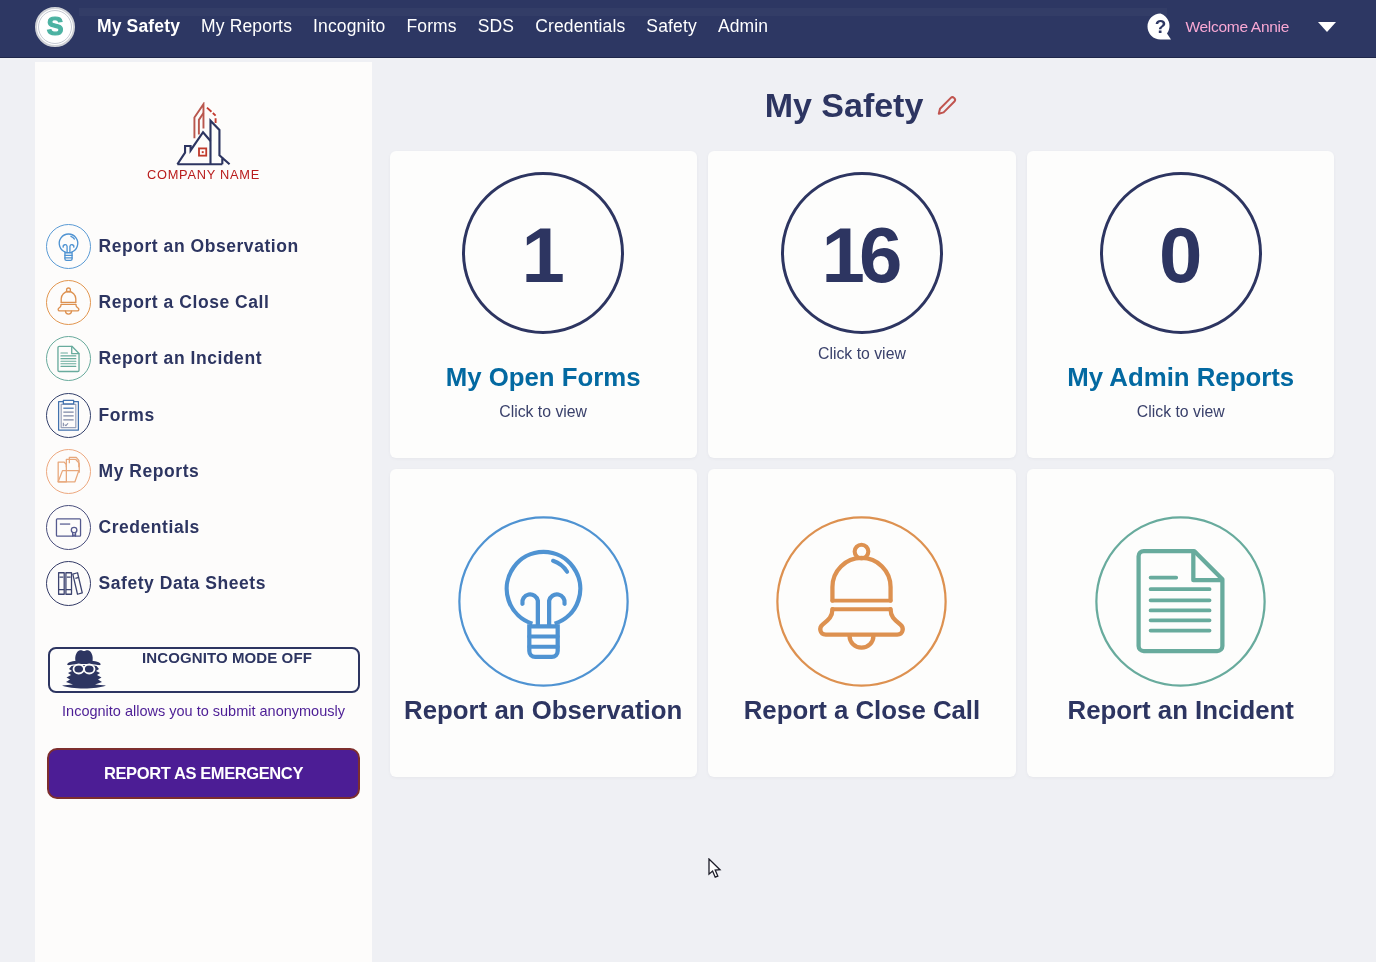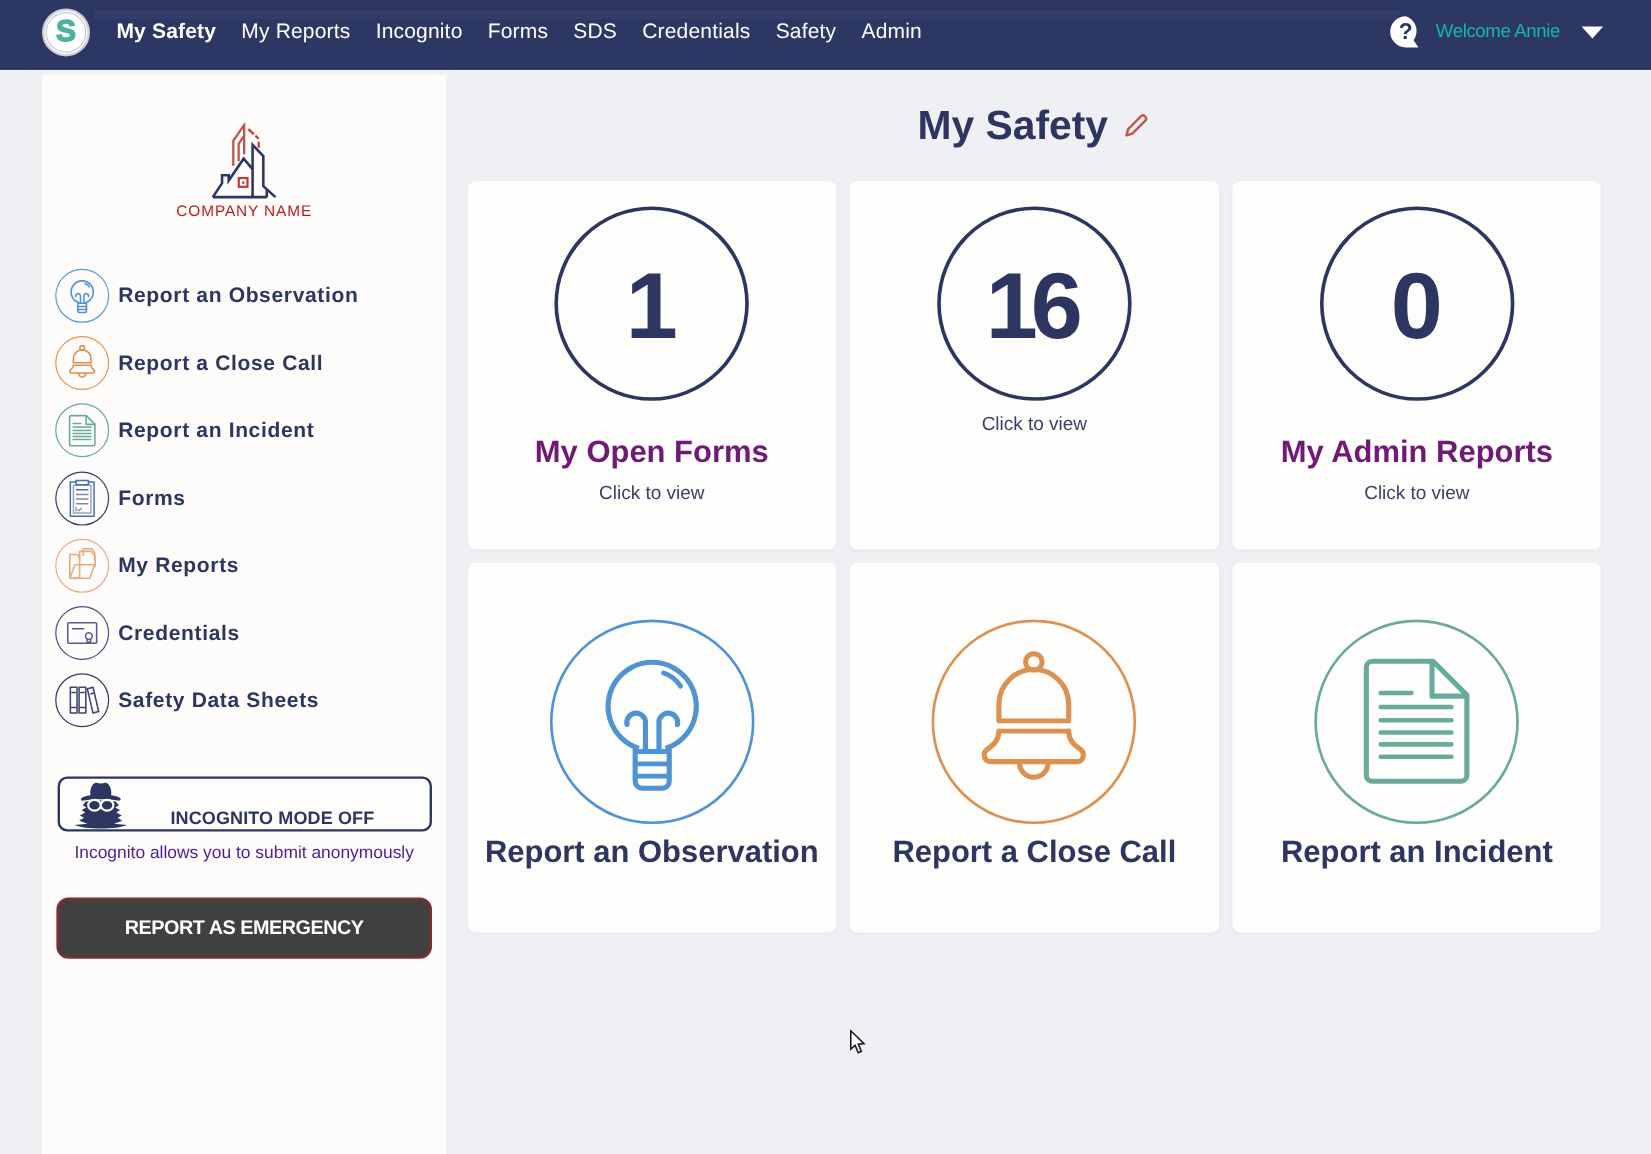--- a/index.html
+++ b/index.html
@@ -7,44 +7,44 @@
   body { background:#eff0f4; font-family:"Liberation Sans", sans-serif; position:relative; }
   .nav { position:absolute; left:0; top:0; width:1376px; height:58px; background:#2d3763; border-bottom:1px solid #1f274a; }
   .nav-band { position:absolute; left:79px; top:8px; width:1088px; height:8px; background:rgba(255,255,255,0.03); }
   .logo-circ { position:absolute; left:35px; top:7px; width:40px; height:40px; border-radius:50%; background:#fff; border:2px solid #cfd1d6; text-align:center; } .logo-circ:after { content:""; position:absolute; left:1px; top:1px; right:1px; bottom:1px; border-radius:50%; border:1.5px solid #c6cad3; }
   .logo-circ span { font-size:25px; font-weight:bold; color:#4cb2a2; line-height:35px; -webkit-text-stroke:1.2px #4cb2a2; }
   .navlinks { position:absolute; left:97px; top:0; height:53px; display:flex; align-items:center; gap:21px; }
   .navlinks a { color:#fff; font-size:17.5px; letter-spacing:0.15px; text-decoration:none; white-space:nowrap; }
   .navlinks a.act { font-weight:bold; }
   .nav-right { position:absolute; right:40px; top:0; height:53px; display:flex; align-items:center; }
   .help { width:27px; height:27px; margin-right:11px; }
-  .welcome { color:#14b8a6; font-size:15.5px; letter-spacing:-0.3px; margin-right:18px; }
+  .welcome { color:#f9a8d4; font-size:15.5px; letter-spacing:-0.3px; margin-right:29px; }
   .caret { width:0; height:0; border-left:9px solid transparent; border-right:9px solid transparent; border-top:10px solid #fff; }
 
   .sidebar { position:absolute; left:35px; top:62px; width:337px; height:900px; background:#fdfcfb; }
   .logoblock { text-align:center; padding-top:40px; }
   .companyname { font-size:12.8px; letter-spacing:0.75px; color:#b91c1c; margin-top:-5px; }
   .mi { position:absolute; left:10.5px; display:flex; align-items:center; }
   .mi .circ { width:45px; height:45px; border-radius:50%; border:1.4px solid; display:flex; align-items:center; justify-content:center; flex:none; }
   .mi .lbl { margin-left:8px; font-size:17.5px; letter-spacing:0.55px; font-weight:bold; color:#2d3561; white-space:nowrap; }
 
-  .incog { position:absolute; left:13px; top:585px; width:312px; height:46px; border:2px solid #2d3561; border-radius:8px; background:#fdfdfc; display:flex; align-items:flex-end; }
+  .incog { position:absolute; left:13px; top:585px; width:312px; height:46px; border:2px solid #2d3561; border-radius:8px; background:#fdfdfc; display:flex; align-items:flex-start; }
   .incog .txt { flex:1; text-align:center; font-size:15px; letter-spacing:0.1px; font-weight:bold; color:#2d3561; margin-right:12px; }
   .incogcap { position:absolute; left:0; top:641px; width:100%; text-align:center; font-size:14.5px; color:#4c1d95; }
-  .emerg { position:absolute; left:12px; top:686px; width:313px; height:51px; background:#404040; border:2px solid #7d2e2e; border-radius:10px; color:#fff; font-size:16.5px; font-weight:bold; letter-spacing:-0.4px; text-align:center; line-height:47px; }
+  .emerg { position:absolute; left:12px; top:686px; width:313px; height:51px; background:#4c1d95; border:2px solid #7d2e2e; border-radius:10px; color:#fff; font-size:16.5px; font-weight:bold; letter-spacing:-0.4px; text-align:center; line-height:47px; }
 
   .heading { position:absolute; left:389px; top:86px; width:945px; text-align:center; font-size:34px; font-weight:bold; color:#2d3561; }
   .heading svg { vertical-align:1px; margin-left:13px; }
 
   .card { position:absolute; width:307.3px; height:307.3px; background:#fdfdfc; border-radius:6px; box-shadow:0 1px 3px rgba(80,80,100,0.06); text-align:center; }
   .r1c1 { left:389.5px; top:150.6px; } .r1c2 { left:708.3px; top:150.6px; } .r1c3 { left:1027.1px; top:150.6px; }
   .r2c1 { left:389.5px; top:469.4px; } .r2c2 { left:708.3px; top:469.4px; } .r2c3 { left:1027.1px; top:469.4px; }
   .numcirc { width:162px; height:162px; border-radius:50%; border:3px solid #2d3561; margin:21px auto 0; display:flex; align-items:center; justify-content:center; }
   .numcirc span { font-size:78px; font-weight:bold; color:#2d3561; padding-top:6px; letter-spacing:-6px; padding-right:6px; }
-  .cardlbl { margin-top:29px; font-size:25.8px; font-weight:bold; color:#701a75; }
+  .cardlbl { margin-top:29px; font-size:25.8px; font-weight:bold; color:#0369a1; }
   .clickview { margin-top:11px; font-size:15.8px; color:#3a416b; }
   .iconwrap { margin:47px auto 0; width:171px; height:171px; }
   .cardlbl2 { margin-top:9px; font-size:25.8px; font-weight:bold; color:#2d3561; }
 
   .cursor { position:absolute; left:708px; top:858px; }
 </style>
 </head>
 <body>
 
 <div class="nav">

